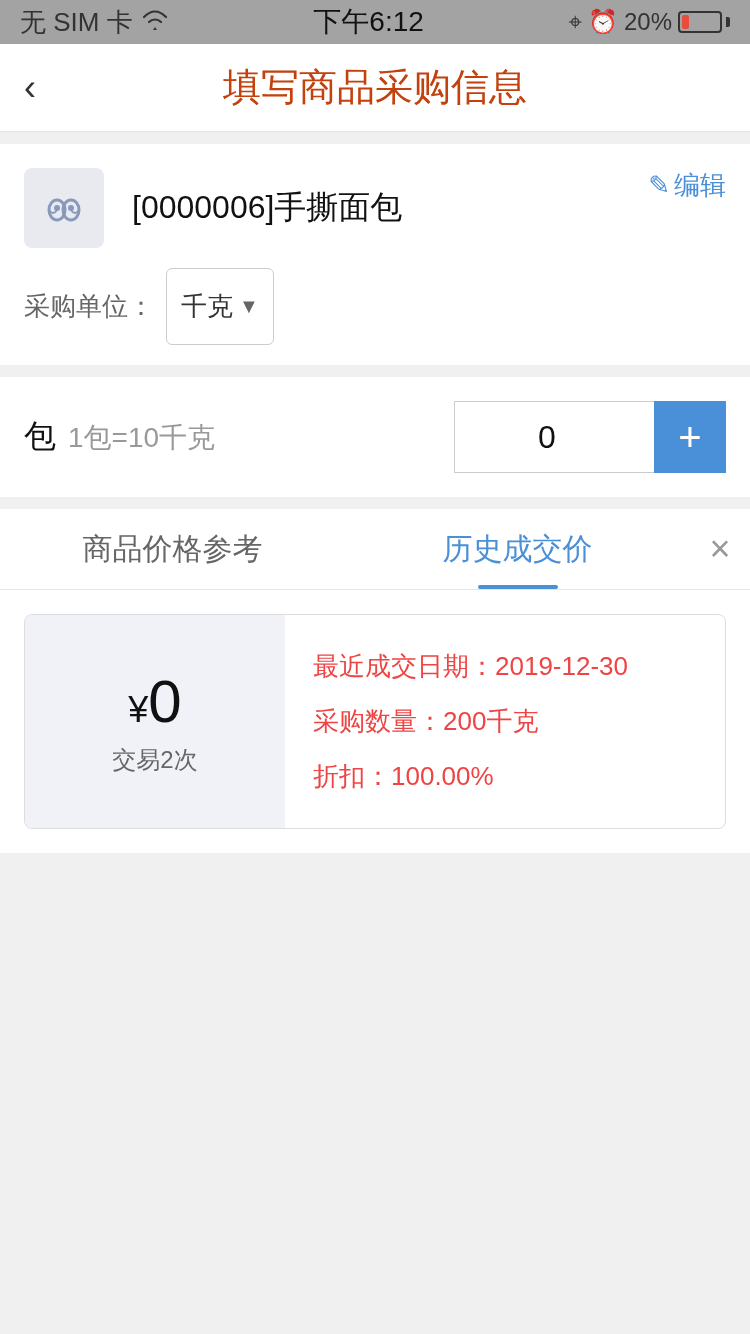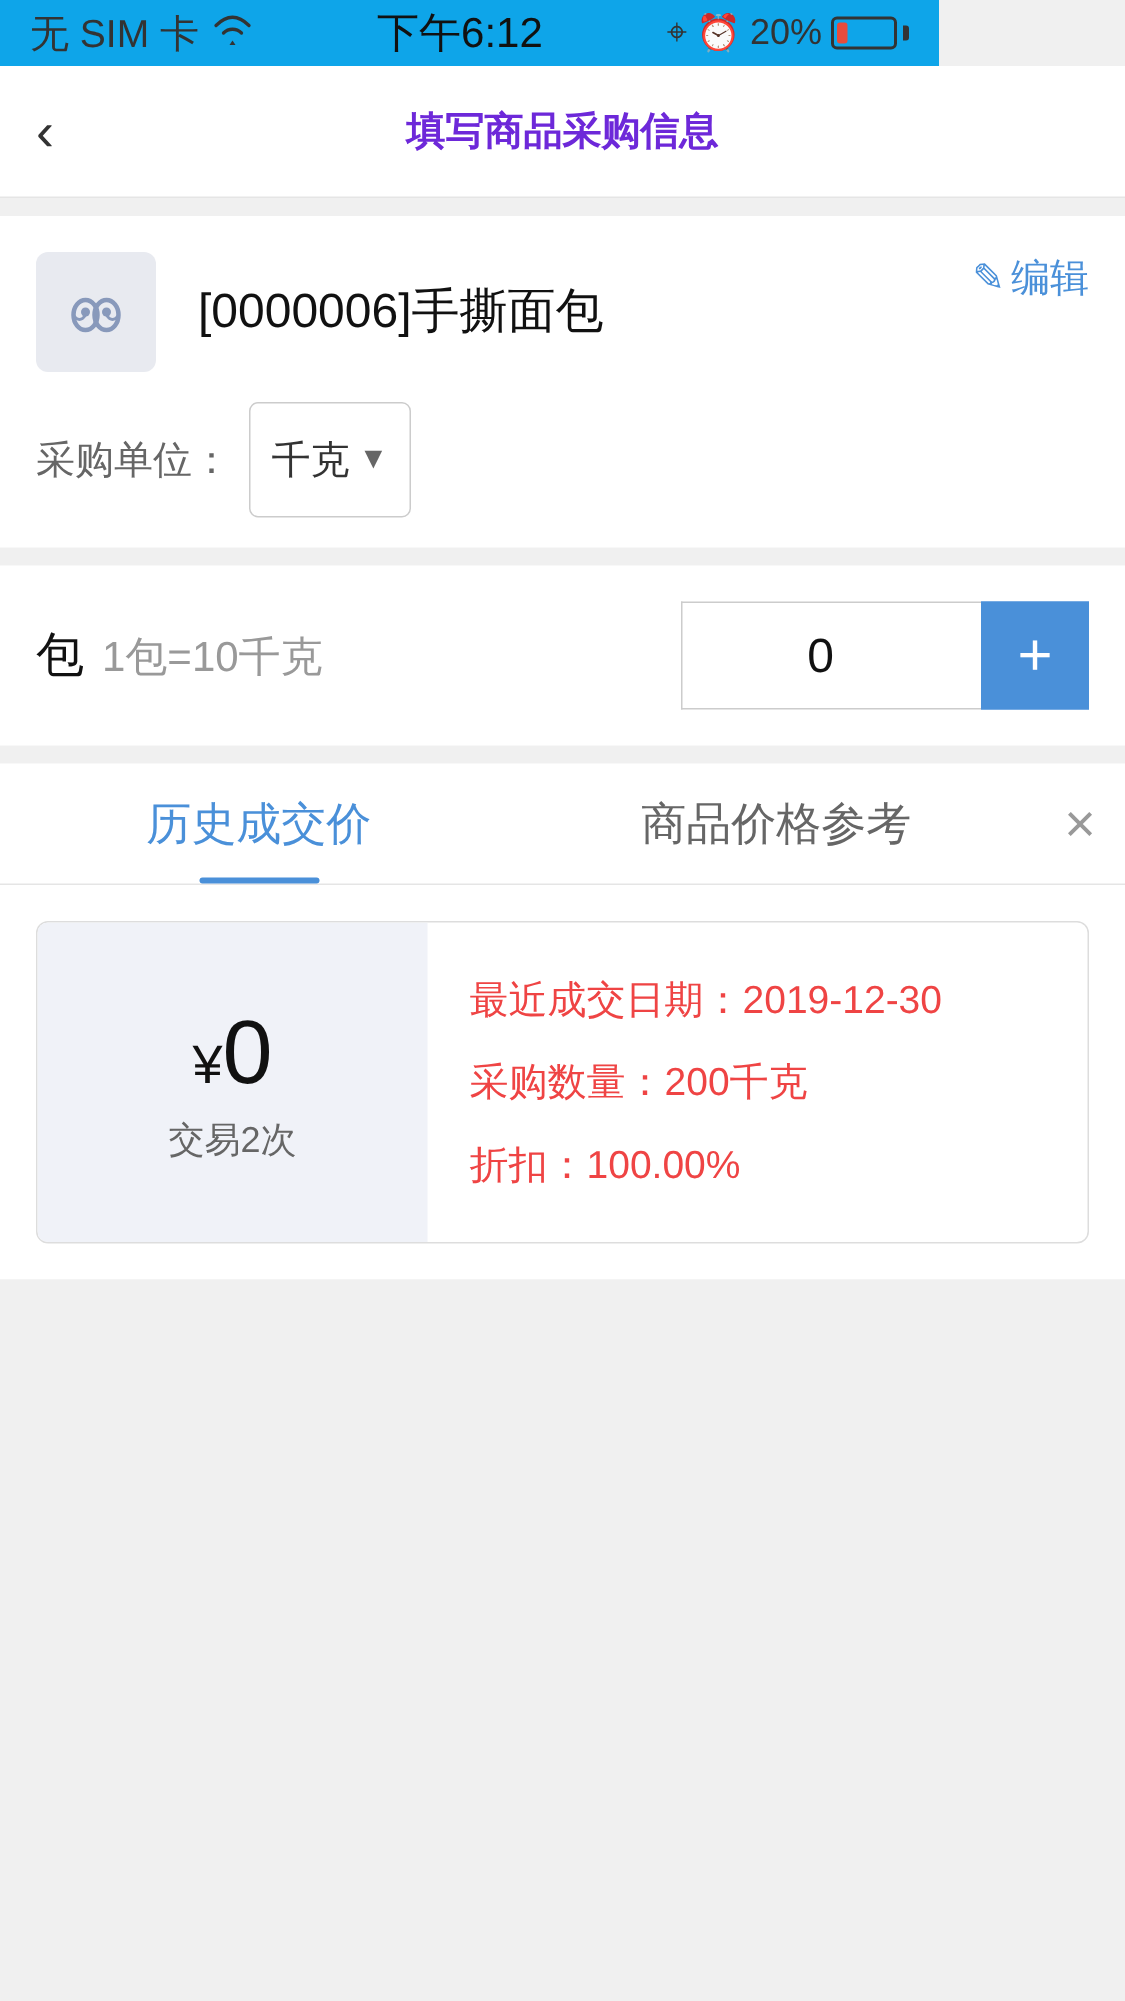--- a/index.html
+++ b/index.html
@@ -7,23 +7,23 @@
     body {
       width: 750px;
       min-height: 1334px;
       font-family: -apple-system, "PingFang SC", "Helvetica Neue", Arial, sans-serif;
       background: #f0f0f0;
       font-size: 28px;
     }
 
     
     .status-bar {
-      width: 626px;
+      width: 750px;
       height: 44px;
-      background: #0ea5e9;
+      background: #a3a3a3;
       display: flex;
       align-items: center;
       justify-content: space-between;
       padding: 0 20px;
       font-size: 26px;
       color: #333;
     }
     .status-left {
       display: flex;
       align-items: center;
@@ -81,23 +81,23 @@
       border-bottom: 1px solid #e5e5e5;
     }
     .nav-back {
       position: absolute;
       left: 24px;
       font-size: 36px;
       color: #333;
       cursor: pointer;
     }
     .nav-title {
-      font-size: 26px;
-      font-weight: 700;
-      color: #6d28d9;
+      font-size: 38px;
+      font-weight: 400;
+      color: #c2410c;
     }
 
     
     .product-section {
       background: #fff;
       padding: 24px 24px 20px;
       margin-top: 12px;
     }
     .product-header {
       display: flex;
@@ -408,25 +408,25 @@
   <div class="quantity-control">
     <input class="quantity-input" type="number" value="0" style="">
     <div class="quantity-plus">
       <span>+</span>
     </div>
   </div>
 </div>
 
 <div class="tab-section">
   <div class="tab-bar">
+    <div class="tab-item">
+      <span>商品价格参考</span>
+    </div>
     <div class="tab-item active">
       <span>历史成交价</span>
-    </div>
-    <div class="tab-item">
-      <span>商品价格参考</span>
     </div>
     <div class="tab-close">
       <span>×</span>
     </div>
   </div>
 
   <div class="history-content">
     <div class="price-card">
       <div class="price-card-left">
         <div class="price-value">

